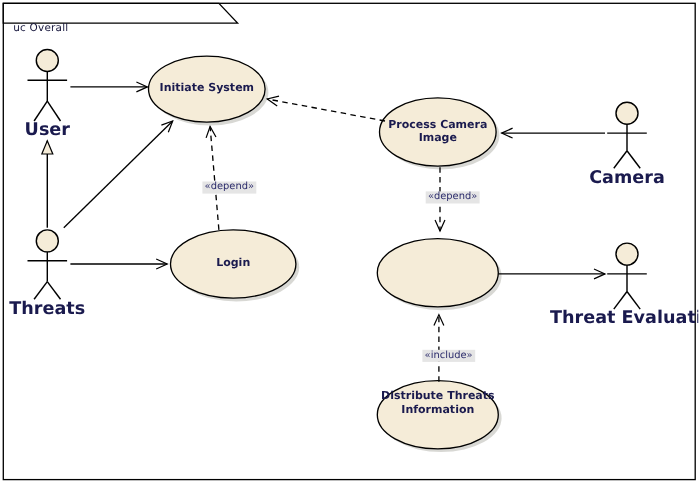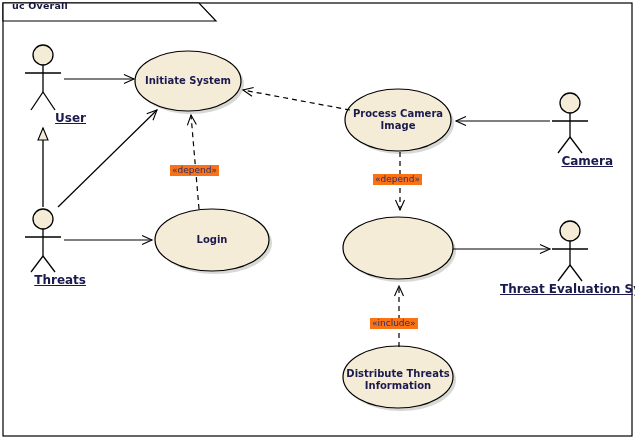--- a/index.html
+++ b/index.html
@@ -27,45 +27,45 @@
     text-align: center;
     color: #1a1a4e;
     font-size: 10px;
     font-weight: bold;
     line-height: 12px;
     pointer-events: none;
     white-space: pre-line;
   }
   .actor-label {
     position: absolute;
-    text-align: right;
+    text-align: center;
     color: #1a1a4e;
-    font-size: 12px;
+    font-size: 16px;
     font-weight: bold;
     line-height: 12px;
     white-space: nowrap;
-    text-decoration: underline;
   }
   .stereotype-label {
     position: absolute;
     text-align: left;
     color: #2b2b6b;
     font-size: 9px;
     font-weight: normal;
     line-height: 11px;
     white-space: nowrap;
-    background: #f97316;
+    background: #e5e5e5;
     padding: 0 2px;
+    margin-left: 14px;
   }
   .frame-title {
     position: absolute;
     left: 12px;
-    top: 0;
+    top: 20px;
     font-size: 9.5px;
-    font-weight: bold;
+    font-weight: normal;
     color: #16163c;
     letter-spacing: 0.2px;
     white-space: nowrap;
   }
 </style>
 </head>
 <body>
 
 <div id="canvas">
 
@@ -157,21 +157,21 @@
 
     <line x1="399" y1="347" x2="399" y2="286" stroke="#000000" stroke-width="1.2" stroke-dasharray="5,4" marker-end="url(#openArrowDash)"></line>
   </svg>
 
   <div class="frame-title">uc Overall</div>
 
   <div class="uc-label" style="left:128px; top:75px; width:120px;text-align:center;">Initiate System</div>
   <div class="uc-label" style="left:338px; top:108px; width:120px;">Process Camera
 Image</div>
   <div class="uc-label" style="left:152px; top:234px; width:120px;">Login</div>
-  <div class="uc-label" style="left:336px; top:368px; width:124px;">Distribute Threats
+  <div class="uc-label" style="left:336px; top:355px; width:124px;">Distribute Threats
 Information</div>
 
   <div class="actor-label" style="left:0px; top:112px; width:86px;">User</div>
   <div class="actor-label" style="left:0px; top:274px; width:86px;">Threats</div>
   <div class="actor-label" style="left:527px; top:155px; width:86px;">Camera</div>
   <div class="actor-label" style="left:500px; top:283px; width:140px;">Threat Evaluation System</div>
 
   <div class="stereotype-label" style="left:275px; top:93px;"></div>
   <div class="stereotype-label" style="left:170px; top:165px;">«depend»</div>
   <div class="stereotype-label" style="left:373px; top:174px;">«depend»</div>

